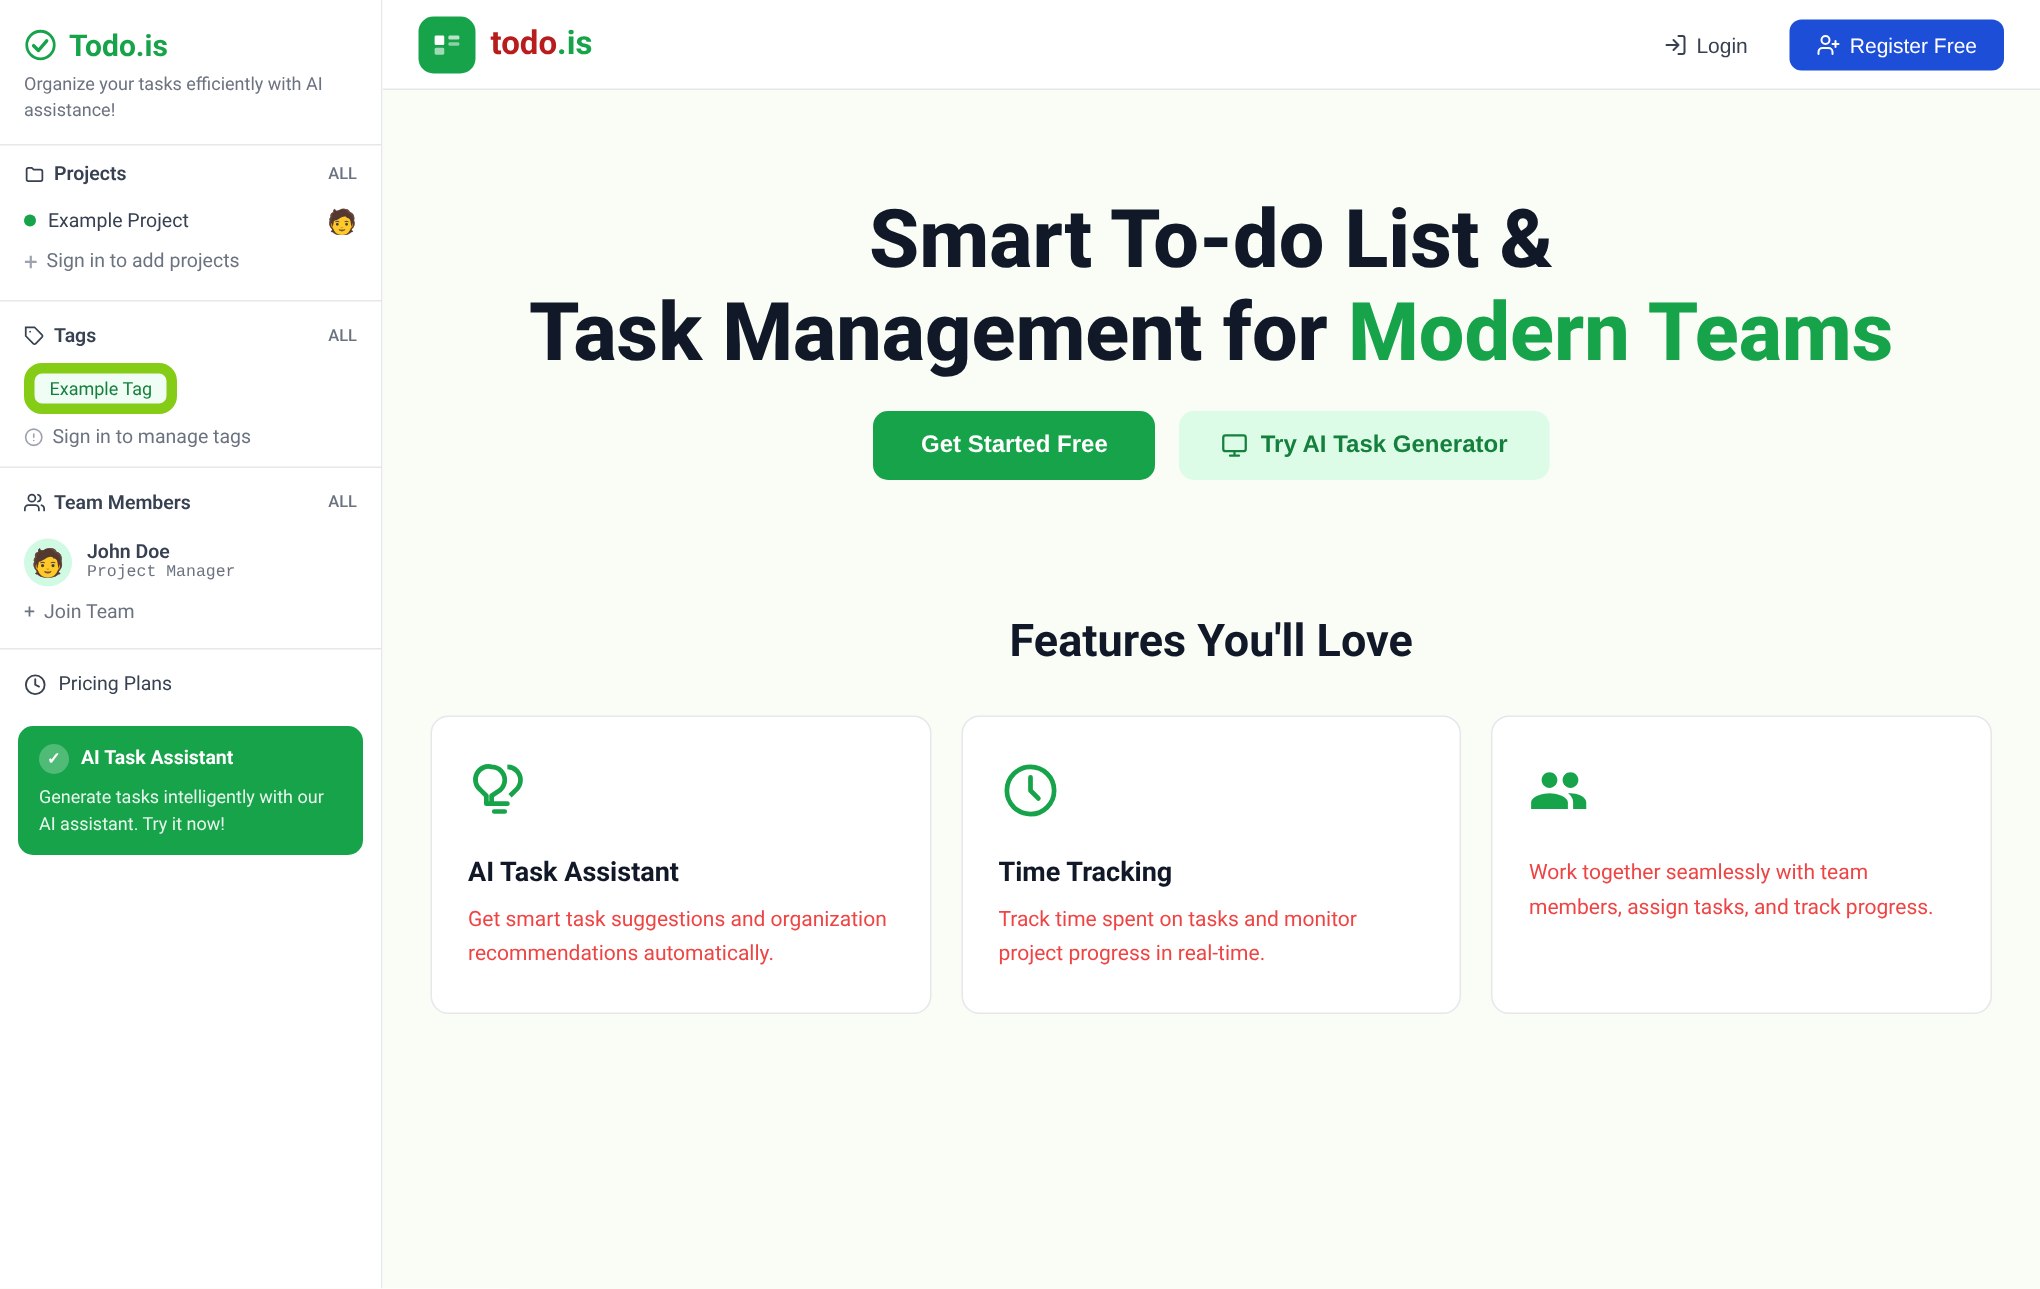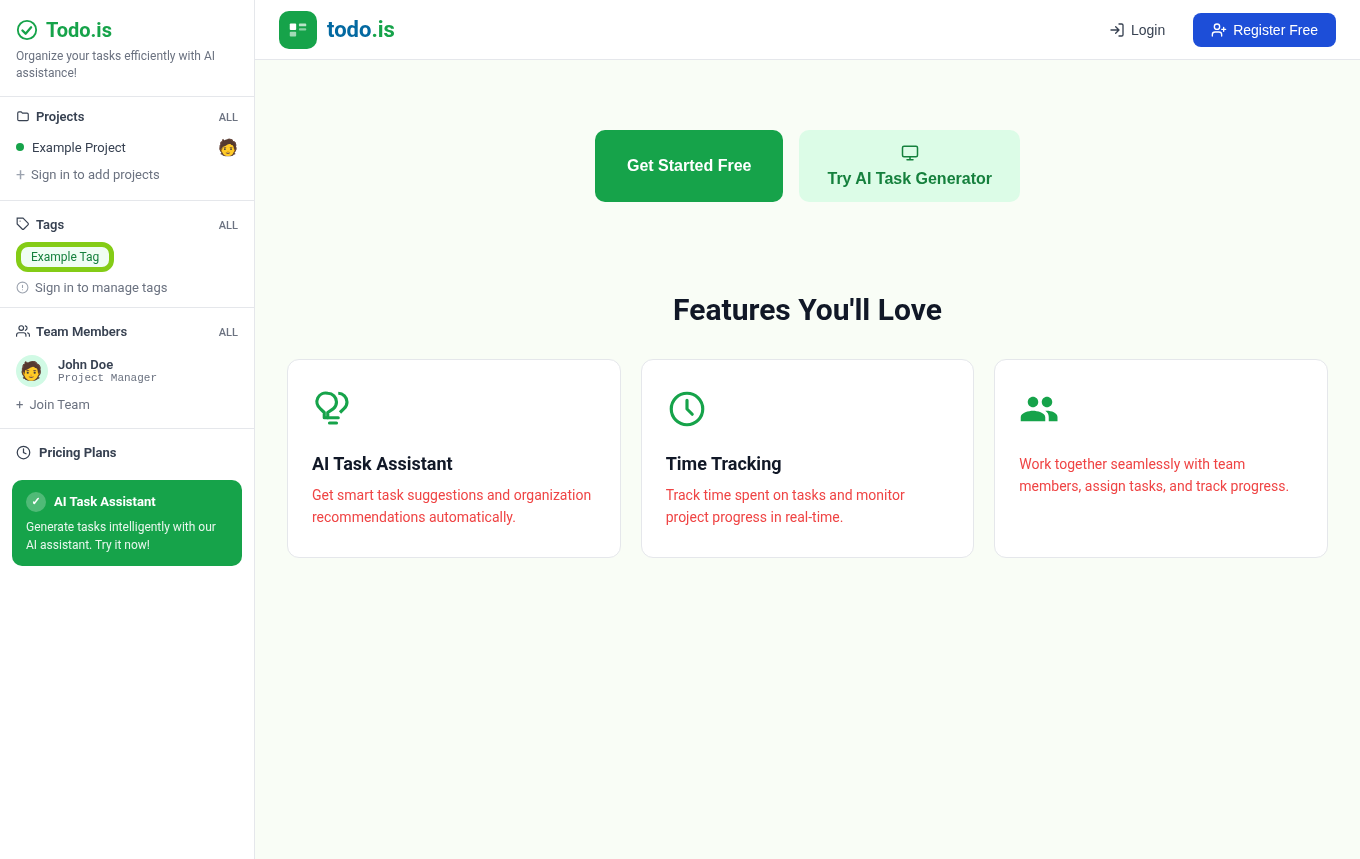--- a/index.html
+++ b/index.html
@@ -42,21 +42,21 @@
       color: #6b7280;
       line-height: 1.4;
     }
 
     .sidebar-section {
       padding: 12px 16px 8px;
     }
 
     .sidebar-section-header {
       display: flex;
-      align-items: flex-end;
+      align-items: flex-start;
       justify-content: space-between;
       margin-bottom: 10px;
     }
 
     .sidebar-section-title {
       display: flex;
       align-items: center;
       gap: 6px;
       font-size: 13px;
       font-weight: 600;
@@ -105,21 +105,21 @@
 
     .sign-in-link .plus {
       font-size: 16px;
       color: #9ca3af;
     }
 
     .tag-item {
       display: inline-block;
       padding: 3px 10px;
       background: #f0fdf4;
-      border: 5px solid #84cc16;
+      border: 7px solid #84cc16;
       border-radius: 12px;
       font-size: 12px;
       color: #15803d;
       cursor: pointer;
       margin-bottom: 8px;
     }
 
     .manage-tags-link {
       display: flex;
       align-items: center;
@@ -176,21 +176,21 @@
     }
 
     .pricing-link {
       display: flex;
       align-items: center;
       gap: 8px;
       font-size: 13px;
       color: #374151;
       padding: 12px 16px;
       cursor: pointer;
-      font-weight: 700;
+      font-weight: 400;
     }
 
     .ai-assistant-banner {
       margin: 8px 12px 12px;
       background: #16a34a;
       border-radius: 10px;
       padding: 12px 14px;
       color: #fff;
     }
 
@@ -258,21 +258,21 @@
       justify-content: center;
     }
 
     .topnav-logo-text {
       font-size: 22px;
       font-weight: 700;
       color: #111827;
     }
 
     .topnav-logo-text span {
-      color: #0369a1;
+      color: #b91c1c;
     }
 
     .topnav-actions {
       display: flex;
       align-items: center;
       gap: 12px;
     }
 
     .btn-login {
       display: flex;
@@ -351,21 +351,20 @@
       background: #dcfce7;
       color: #15803d;
       font-size: 16px;
       font-weight: 600;
       border: none;
       border-radius: 10px;
       cursor: pointer;
       display: flex;
       align-items: center;
       gap: 8px;
-      flex-direction: column;
     }
 
     
     .features-section {
       padding: 40px 32px 40px;
     }
 
     .features-title {
       text-align: center;
       font-size: 30px;
@@ -548,20 +547,24 @@
           <path d="M16 21v-2a4 4 0 00-4-4H6a4 4 0 00-4 4v2" stroke="white" stroke-width="2" stroke-linecap="round"></path>
           <circle cx="9" cy="7" r="4" stroke="white" stroke-width="2"></circle>
           <path d="M19 8v6M16 11h6" stroke="white" stroke-width="2" stroke-linecap="round"></path>
         </svg>
         <span>Register Free</span>
       </button>
     </div>
   </nav>
 
   <section class="hero">
+    <h1 class="hero-title">
+      <span>Smart To-do List &amp;</span><br>
+      <span>Task Management for </span><span class="highlight">Modern Teams</span>
+    </h1>
     <div class="hero-buttons">
       <button class="btn-started">Get Started Free</button>
       <button class="btn-ai">
         <svg width="18" height="18" viewBox="0 0 24 24" fill="none">
           <rect x="2" y="3" width="20" height="14" rx="2" stroke="#15803d" stroke-width="2"></rect>
           <path d="M8 21h8M12 17v4" stroke="#15803d" stroke-width="2" stroke-linecap="round"></path>
         </svg>
         <span>Try AI Task Generator</span>
       </button>
     </div>

